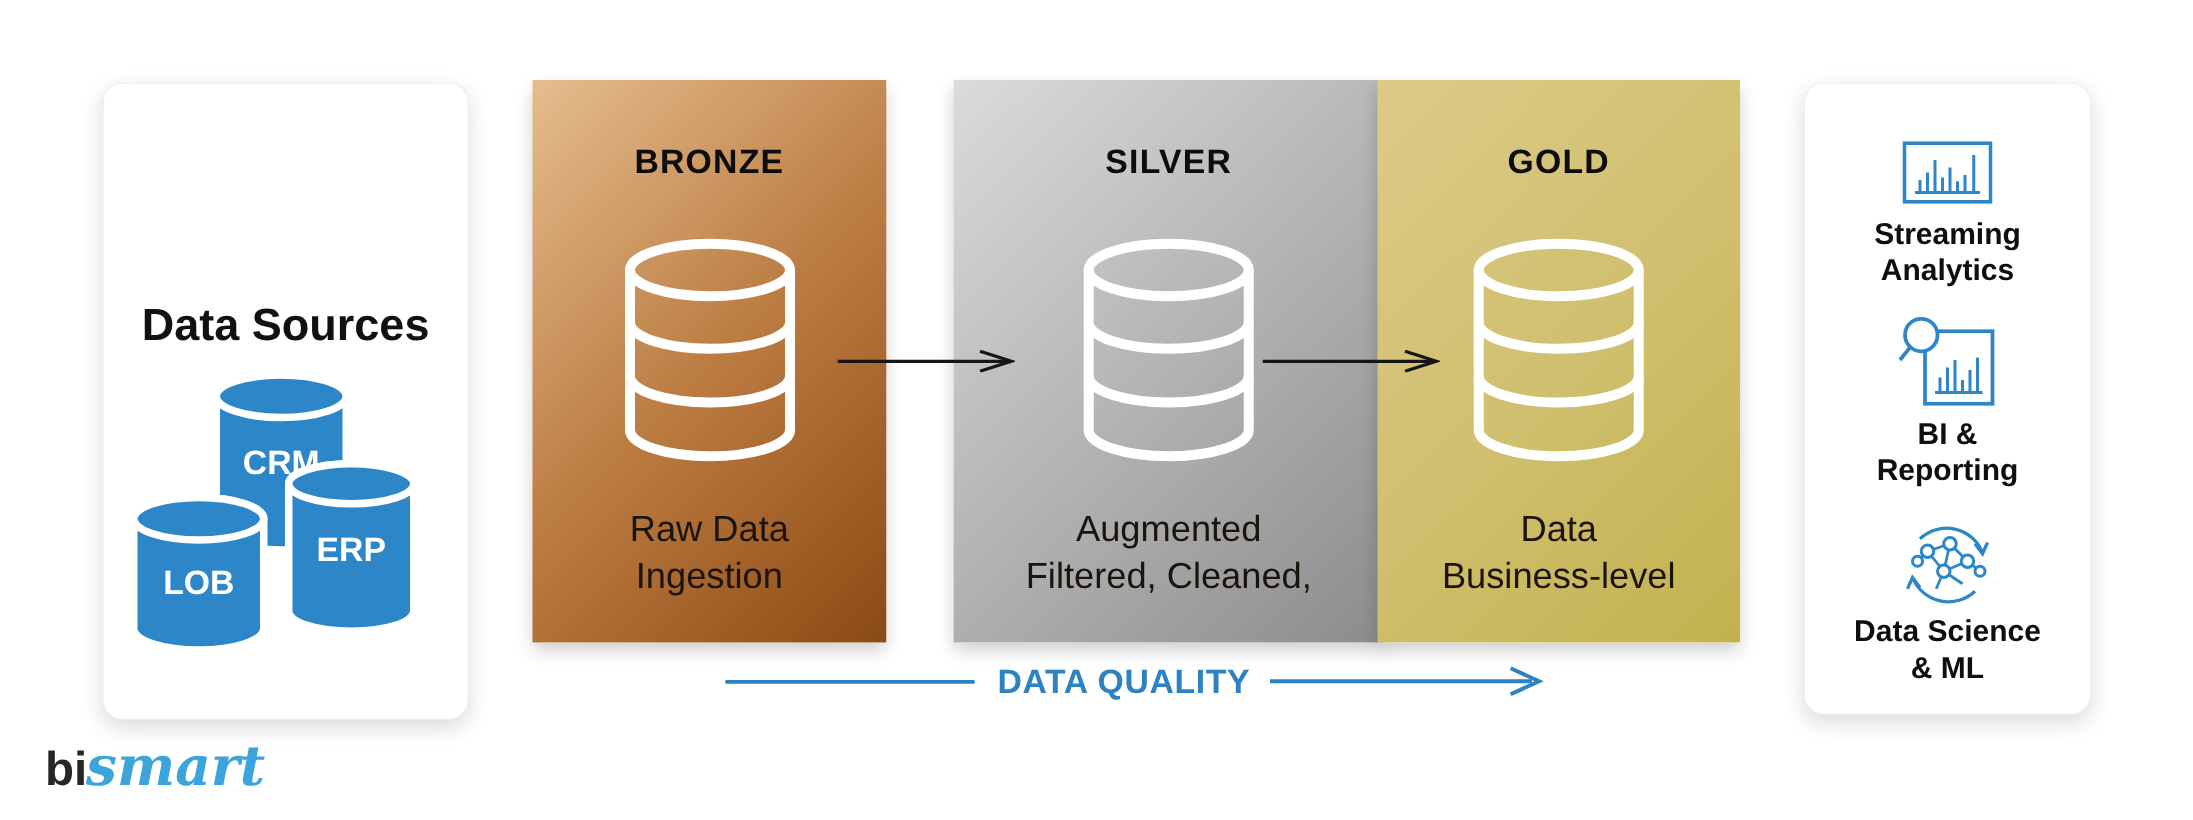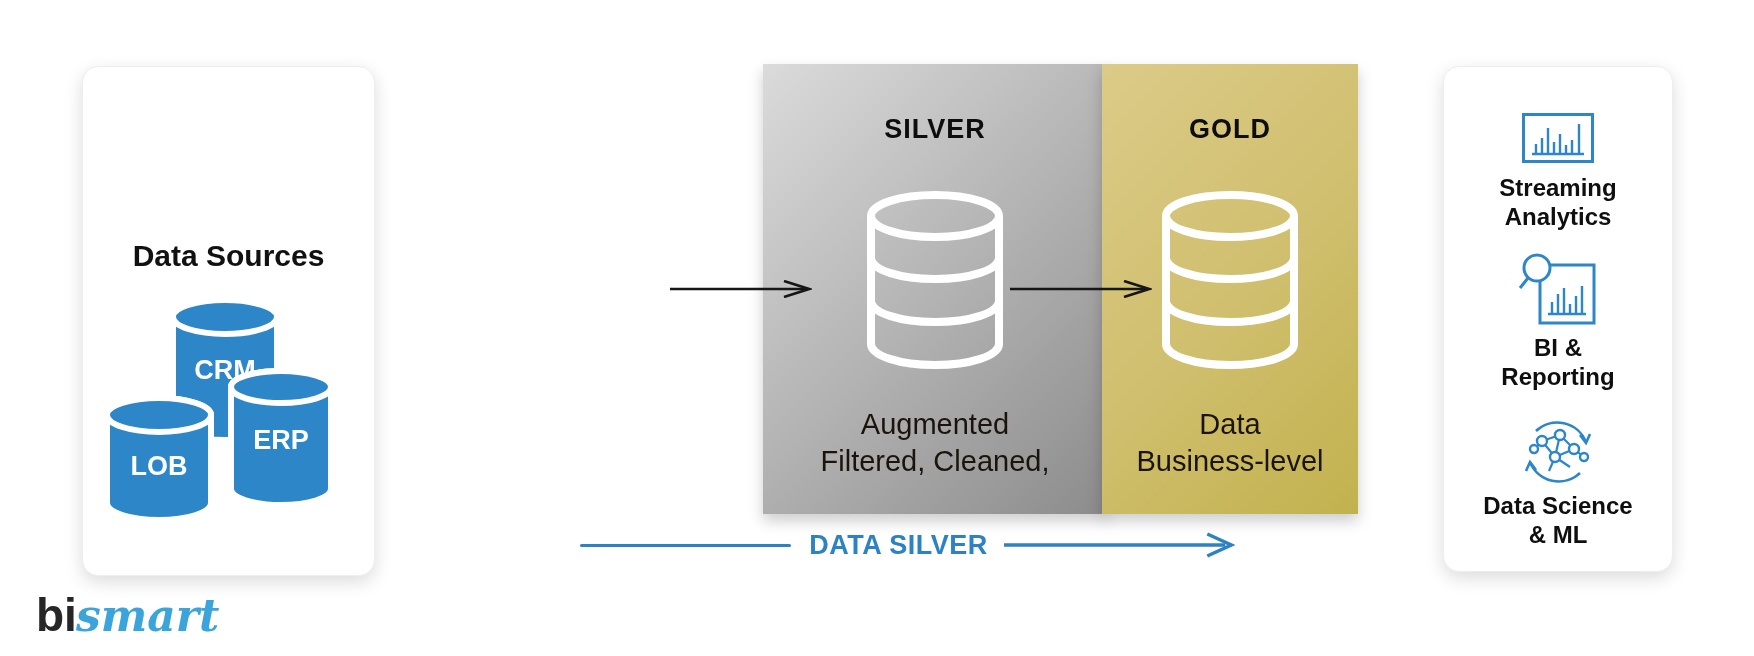--- a/index.html
+++ b/index.html
@@ -4,35 +4,35 @@
 <style>
   html,body{margin:0;padding:0;background:#ffffff;}
   .canvas{position:relative;width:1754px;height:656px;background:#ffffff;overflow:hidden;
           font-family:"Liberation Sans",sans-serif;}
 
   
   .card{position:absolute;background:#ffffff;border:1px solid #eeeeee;border-radius:16px;
         box-shadow:0 6px 18px rgba(0,0,0,0.14);}
   .sources-card{left:82px;top:66px;width:291px;height:508px;}
   .sources-title{position:absolute;top:172px;width:100%;text-align:center;
-                 font-weight:700;font-size:30px;color:#111;}
+                 font-weight:700;font-size:36px;color:#111;}
   .sources-cluster{position:absolute;left:18px;top:160px;}
 
   .outputs-card{left:1443px;top:66px;width:230px;height:506px;
                 display:flex;flex-direction:column;align-items:center;padding-top:46px;box-sizing:border-box;}
   .out-label{text-align:center;font-weight:700;font-size:24px;line-height:29px;color:#0f0f0f;}
   .m1{margin-top:10px;text-align:center;} .m2{margin-top:22px;} .m3{margin-top:6px;} .m4{margin-top:26px;} .m5{margin-top:4px;}
 
   
   .stage{position:absolute;top:64px;height:450px;box-shadow:0 7px 14px rgba(0,0,0,0.20);}
   .stage-bronze{left:426px;width:283px;
     background:linear-gradient(135deg,#E5BD8E 0%,#BA7A40 52%,#8A4A13 100%);}
   .stage-silver{left:763px;width:344px;
     background:linear-gradient(135deg,#DBDBDB 0%,#B2B2B2 52%,#8C8C8C 100%);}
-  .stage-gold{left:1102px;width:256px;
+  .stage-gold{left:1102px;width:290px;
     background:linear-gradient(135deg,#DBCB88 0%,#D0BF6E 52%,#C2B24E 100%);}
   .stage-title{position:absolute;top:50px;width:100%;text-align:center;
                font-weight:700;font-size:27px;letter-spacing:1px;color:#0d0d0d;}
   .stage-cyl{position:absolute;top:124px;left:50%;transform:translateX(-50%);}
   .stage-desc{position:absolute;top:342px;width:100%;text-align:center;
               font-size:29px;line-height:1.26;color:#1b140c;}
 
   
   .flow-arrow{position:absolute;top:280px;}
   .arrow1{left:670px;} .arrow2{left:1010px;}
@@ -40,21 +40,21 @@
   
   .dq-row{position:absolute;left:580px;top:528px;width:655px;height:34px;
           display:flex;align-items:center;}
   .dq-line{height:3px;background:#2C82C3;border-radius:2px;}
   .dq-line-left{width:212px;margin-right:18px;}
   .dq-text{font-weight:700;font-size:27px;letter-spacing:0.5px;color:#2C82C3;white-space:nowrap;}
   .dq-arrow{margin-left:16px;display:block;}
 
   
   .logo{position:absolute;left:36px;top:588px;display:flex;align-items:baseline;}
-  .logo-bi{font-weight:800;font-size:46px;color:#262626;letter-spacing:0px;}
+  .logo-bi{font-weight:800;font-size:38px;color:#262626;letter-spacing:0px;}
   .logo-smart{font-family:"DejaVu Serif",serif;font-style:italic;font-weight:700;
               font-size:44px;color:#3BA4DA;margin-left:-1px;}
 
   svg{display:block;}
   .cyl-label{font-family:"Liberation Sans",sans-serif;font-weight:700;fill:#ffffff;}
 </style>
 </head>
 <body>
 
 <div class="canvas">
@@ -76,20 +76,37 @@
       </g>
 
       <g>
         <path d="M6,188 A52,17 0 0 1 110,188 L110,276 A52,17 0 0 1 6,276 Z" fill="#2C86C8" stroke="#ffffff" stroke-width="6"></path>
         <ellipse cx="58" cy="188" rx="52" ry="17" fill="#2C86C8" stroke="#ffffff" stroke-width="6"></ellipse>
         <text class="cyl-label" x="58" y="248" font-size="27" text-anchor="middle">LOB</text>
       </g>
     </svg>
   </div>
 
+  <div class="stage stage-bronze">
+    <div class="stage-title">BRONZE</div>
+    <svg class="stage-cyl" width="152" height="186" viewBox="0 0 152 186">
+      <g fill="none" stroke="#ffffff" stroke-width="8">
+        <ellipse cx="76" cy="28" rx="64" ry="21"></ellipse>
+        <path d="M12,28 L12,156"></path>
+          <path d="M140,28 L140,156"></path>
+        <path d="M12,70  A64,21 0 0 0 140,70"></path>
+        <path d="M12,113 A64,21 0 0 0 140,113"></path>
+        <path d="M12,156 A64,21 0 0 0 140,156"></path>
+      </g>
+    </svg>
+    <div class="stage-desc">
+      <div>Raw Data</div>
+      <div>Ingestion</div>
+    </div>
+  </div>
 
   <div class="stage stage-silver">
     <div class="stage-title">SILVER</div>
     <svg class="stage-cyl" width="152" height="186" viewBox="0 0 152 186">
       <g fill="none" stroke="#ffffff" stroke-width="8">
         <ellipse cx="76" cy="28" rx="64" ry="21"></ellipse>
         <path d="M12,28 L12,156"></path>
           <path d="M140,28 L140,156"></path>
         <path d="M12,70  A64,21 0 0 0 140,70"></path>
         <path d="M12,113 A64,21 0 0 0 140,113"></path>
@@ -124,21 +141,21 @@
     <line x1="0" y1="9" x2="136" y2="9" stroke="#161616" stroke-width="2.6"></line>
     <path d="M114,1 L139,9 L114,17" fill="none" stroke="#161616" stroke-width="2.6"></path>
   </svg>
   <svg class="flow-arrow arrow2" width="142" height="18" viewBox="0 0 142 18">
     <line x1="0" y1="9" x2="136" y2="9" stroke="#161616" stroke-width="2.6"></line>
     <path d="M114,1 L139,9 L114,17" fill="none" stroke="#161616" stroke-width="2.6"></path>
   </svg>
 
   <div class="dq-row">
     <div class="dq-line dq-line-left"></div>
-    <div class="dq-text">DATA SILVER</div>
+    <div class="dq-text">DATA QUALITY</div>
     <svg class="dq-arrow" width="232" height="30" viewBox="0 0 232 30">
       <line x1="0" y1="15" x2="222" y2="15" stroke="#2C82C3" stroke-width="3.4"></line>
       <path d="M204,4 L228,15 L204,26" fill="none" stroke="#2C82C3" stroke-width="3.4"></path>
     </svg>
   </div>
 
   <div class="card outputs-card">
 
     <svg width="72" height="50" viewBox="0 0 72 50">
       <rect x="1.5" y="1.5" width="69" height="47" fill="none" stroke="#2C86C8" stroke-width="3"></rect>

